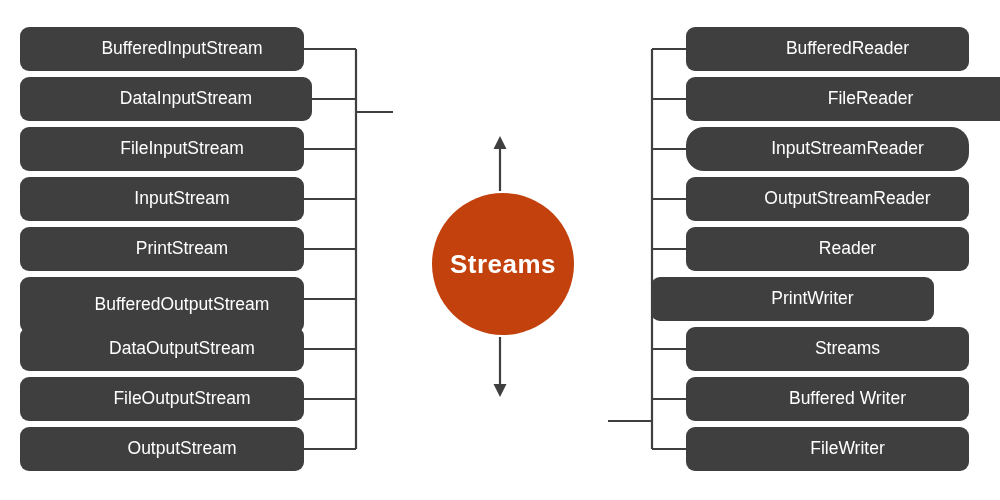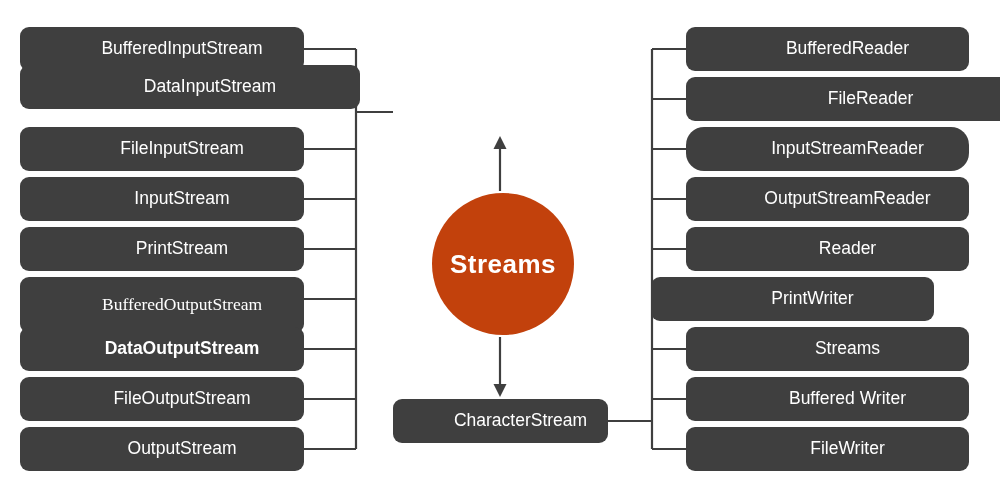--- a/index.html
+++ b/index.html
@@ -80,44 +80,41 @@
       <line x1="652" y1="49" x2="652" y2="449" stroke="#3f3f3f" stroke-width="2.2"></line>
       <line x1="608" y1="421" x2="652" y2="421" stroke="#3f3f3f" stroke-width="2.2"></line>
       <line x1="500" y1="191" x2="500" y2="148" stroke="#3f3f3f" stroke-width="2.2"></line>
       <polygon points="500,136 493.5,149 506.5,149" fill="#3f3f3f"></polygon>
       <line x1="500" y1="337" x2="500" y2="385" stroke="#3f3f3f" stroke-width="2.2"></line>
       <polygon points="500,397 493.5,384 506.5,384" fill="#3f3f3f"></polygon>
     </svg>
 
   <div id="left-column">
       <div class="stream-box" style="left: 20px; top: 27px; width: 284px; height: 44px;">BufferedInputStream</div>
-      <div class="stream-box" style="left: 20px; top: 65px; width: 340px; height: 44px;">DataInputStream</div>
+      <div class="stream-box" style="left: 20px; top: 77px; width: 292px; height: 44px;">DataInputStream</div>
       <div class="stream-box" style="left: 20px; top: 127px; width: 284px; height: 44px;">FileInputStream</div>
       <div class="stream-box" style="left: 20px; top: 177px; width: 284px; height: 44px;">InputStream</div>
       <div class="stream-box" style="left: 20px; top: 227px; width: 284px; height: 44px;">PrintStream</div>
-      <div class="stream-box" style="left: 20px; top: 277px; width: 284px; height: 56px; font-family: Liberation Serif, serif;">BufferedOutputStream</div>
-      <div class="stream-box" style="left: 20px; top: 327px; width: 284px; height: 44px; font-weight: bold;">DataOutputStream</div>
+      <div class="stream-box" style="left: 20px; top: 277px; width: 284px; height: 56px;">BufferedOutputStream</div>
+      <div class="stream-box" style="left: 20px; top: 327px; width: 284px; height: 44px;">DataOutputStream</div>
       <div class="stream-box" style="left: 20px; top: 377px; width: 284px; height: 44px;">FileOutputStream</div>
       <div class="stream-box" style="left: 20px; top: 427px; width: 284px; height: 44px;">OutputStream</div>
     </div>
 
   <div id="right-column">
       <div class="stream-box" style="left: 686px; top: 27px; width: 283px; height: 44px;">BufferedReader</div>
       <div class="stream-box" style="left: 686px; top: 77px; width: 329px; height: 44px;">FileReader</div>
       <div class="stream-box" style="left: 686px; top: 127px; width: 283px; height: 44px; border-radius: 18px;">InputStreamReader</div>
       <div class="stream-box" style="left: 686px; top: 177px; width: 283px; height: 44px;">OutputStreamReader</div>
       <div class="stream-box" style="left: 686px; top: 227px; width: 283px; height: 44px;">Reader</div>
       <div class="stream-box" style="left: 651px; top: 277px; width: 283px; height: 44px;">PrintWriter</div>
       <div class="stream-box" style="left: 686px; top: 327px; width: 283px; height: 44px;">Streams</div>
       <div class="stream-box" style="left: 686px; top: 377px; width: 283px; height: 44px;">Buffered Writer</div>
       <div class="stream-box" style="left: 686px; top: 427px; width: 283px; height: 44px;">FileWriter</div>
     </div>
 
 
-  <div class="stream-box" id="char-node" style="left:393px; top:399px; width:215px; height:44px;">
-    <span>CharacterStream</span>
-  </div>
 
   <div class="hub-circle" style="left:432px; top:193px; width:142px; height:142px;">
     <span>Streams</span>
   </div>
 
 </div>
 
 </body></html>

